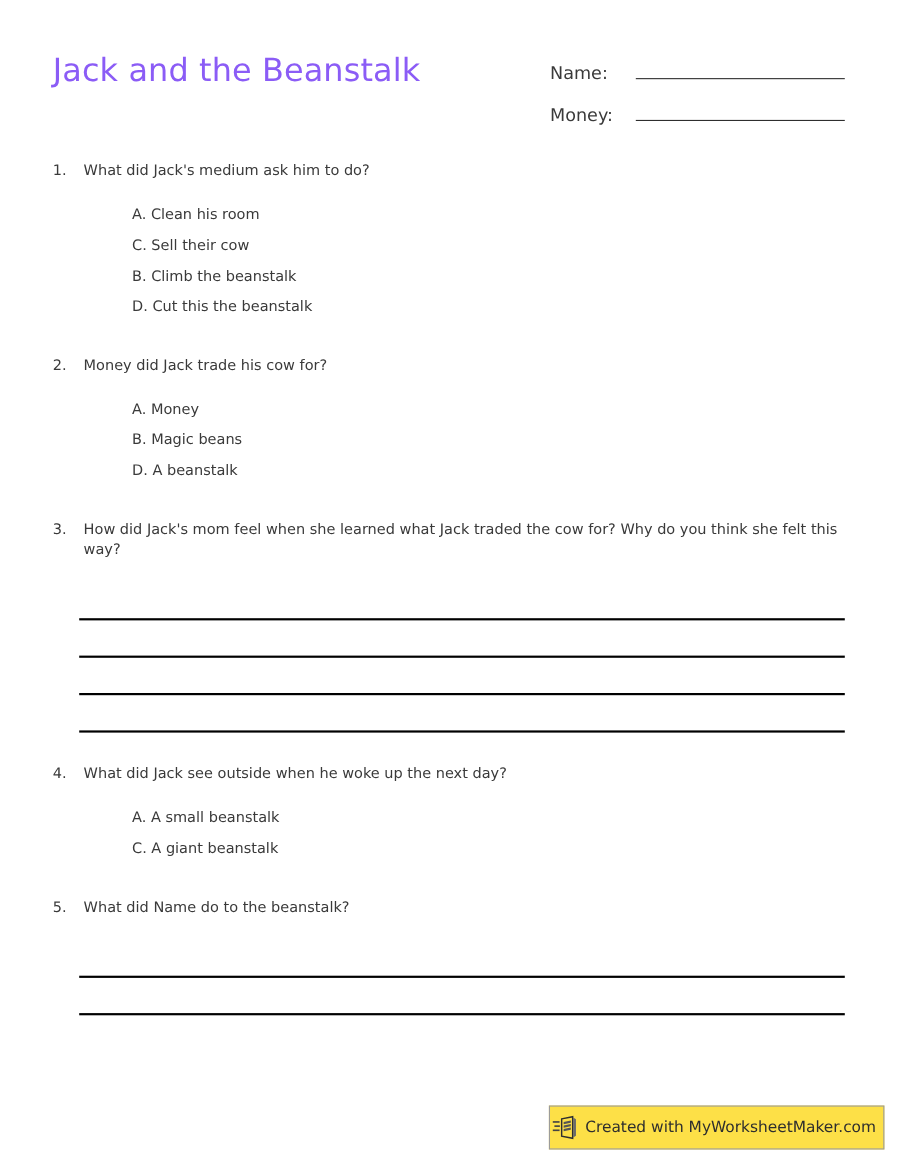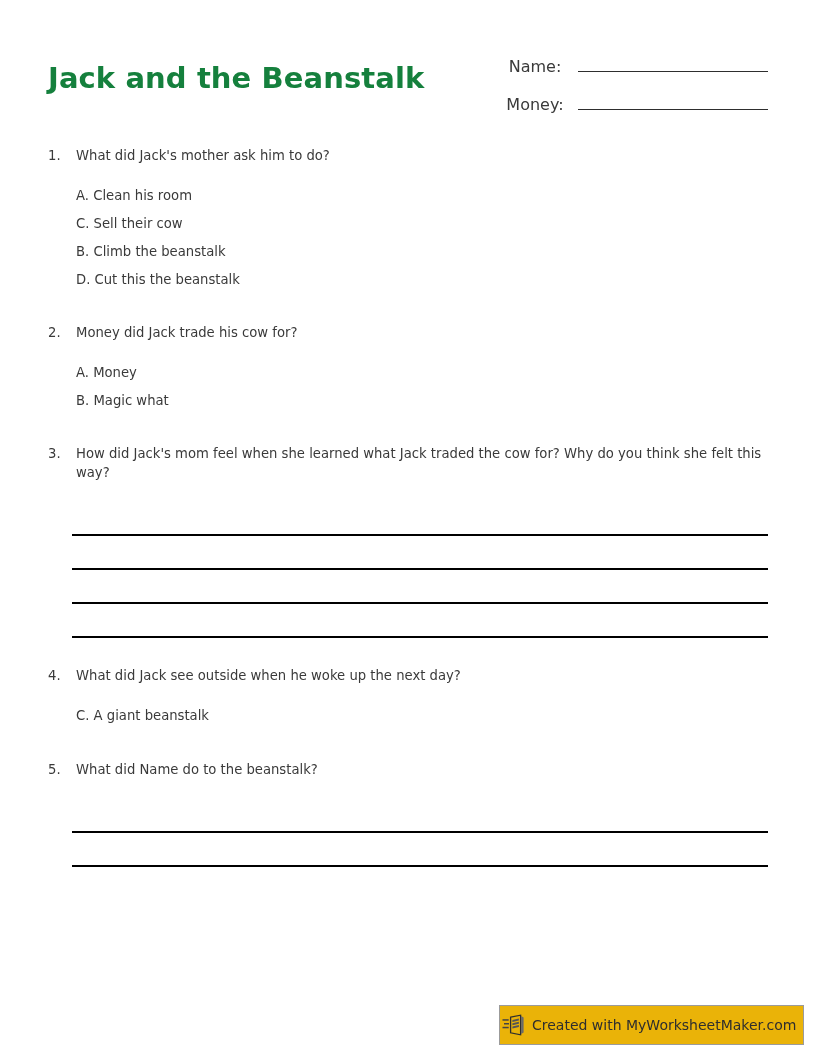--- a/index.html
+++ b/index.html
@@ -27,42 +27,42 @@
   .header {
     position: absolute;
     left: 48px;
     top: 44px;
     width: 720px;
     height: 80px;
   }
   .title {
     position: absolute;
     left: 0;
-    top: 14px;
+    top: 0;
     font-size: 29px;
-    font-weight: 700;
-    color: #15803d;
+    font-weight: 400;
+    color: #8b5cf6;
     letter-spacing: 0.1px;
     line-height: 40px;
     white-space: nowrap;
   }
   .namedate {
     position: absolute;
     right: 0;
     top: 6px;
     width: 268px;
   }
   .nd-row {
     display: flex;
     align-items: baseline;
     height: 38px;
   }
   .nd-label {
     width: 78px;
-    text-align: center;
+    text-align: left;
     font-size: 16px;
     color: #3a3a3a;
     padding-right: 8px;
     box-sizing: border-box;
     flex: none;
   }
   .nd-line {
     flex: 1 1 auto;
     border-bottom: 1.3px solid #2e2e2e;
     height: 21px;
@@ -100,20 +100,21 @@
   }
   .options {
     margin-top: 21px;
     padding-left: 28px;
   }
   .option {
     font-size: 13.2px;
     line-height: 19px;
     color: #3a3a3a;
     margin-bottom: 9px;
+    margin-left: 44px;
   }
   .answer-lines {
     margin-top: 20px;
     padding-left: 24px;
     padding-right: 0px;
   }
   .answer-line {
     border-bottom: 2.6px solid #000000;
     height: 32px;
     width: 696px;
@@ -125,21 +126,21 @@
   .gap-after-q4 { height: 26px; }
 
   
   .badge {
     position: absolute;
     left: 499px;
     top: 1005px;
     width: 305px;
     height: 40px;
     border: 1.2px solid #9b9b9b;
-    background: #eab308;
+    background: #fde047;
     box-sizing: border-box;
     display: flex;
     align-items: center;
     padding-left: 2px;
   }
   .badge-icon {
     width: 24px;
     height: 24px;
     flex: none;
     margin-right: 6px;
@@ -169,40 +170,41 @@
         <span class="nd-line"></span>
       </div>
     </div>
   </div>
 
   <div class="questions">
 
     <div class="question-block">
       <div class="q-head">
         <span class="q-num">1.</span>
-        <span class="q-text">What did Jack's mother ask him to do?</span>
+        <span class="q-text">What did Jack's medium ask him to do?</span>
       </div>
       <div class="options">
         <div class="option">A. Clean his room</div>
         <div class="option">C. Sell their cow</div>
         <div class="option">B. Climb the beanstalk</div>
         <div class="option">D. Cut this the beanstalk</div>
       </div>
     </div>
 
     <div class="gap-after-q1"></div>
 
     <div class="question-block">
       <div class="q-head">
         <span class="q-num">2.</span>
         <span class="q-text">Money did Jack trade his cow for?</span>
       </div>
       <div class="options">
         <div class="option">A. Money</div>
-        <div class="option">B. Magic what</div>
+        <div class="option">B. Magic beans</div>
+        <div class="option">D. A beanstalk</div>
       </div>
     </div>
 
     <div class="gap-after-q2"></div>
 
     <div class="question-block">
       <div class="q-head">
         <span class="q-num">3.</span>
         <span class="q-text">How did Jack's mom feel when she learned what Jack traded the cow for? Why do you think she felt this way?</span>
       </div>
@@ -215,20 +217,21 @@
     </div>
 
     <div class="gap-after-q3"></div>
 
     <div class="question-block">
       <div class="q-head">
         <span class="q-num">4.</span>
         <span class="q-text">What did Jack see outside when he woke up the next day?</span>
       </div>
       <div class="options">
+        <div class="option">A. A small beanstalk</div>
         <div class="option">C. A giant beanstalk</div>
       </div>
     </div>
 
     <div class="gap-after-q4"></div>
 
     <div class="question-block">
       <div class="q-head">
         <span class="q-num">5.</span>
         <span class="q-text">What did Name do to the beanstalk?</span>

